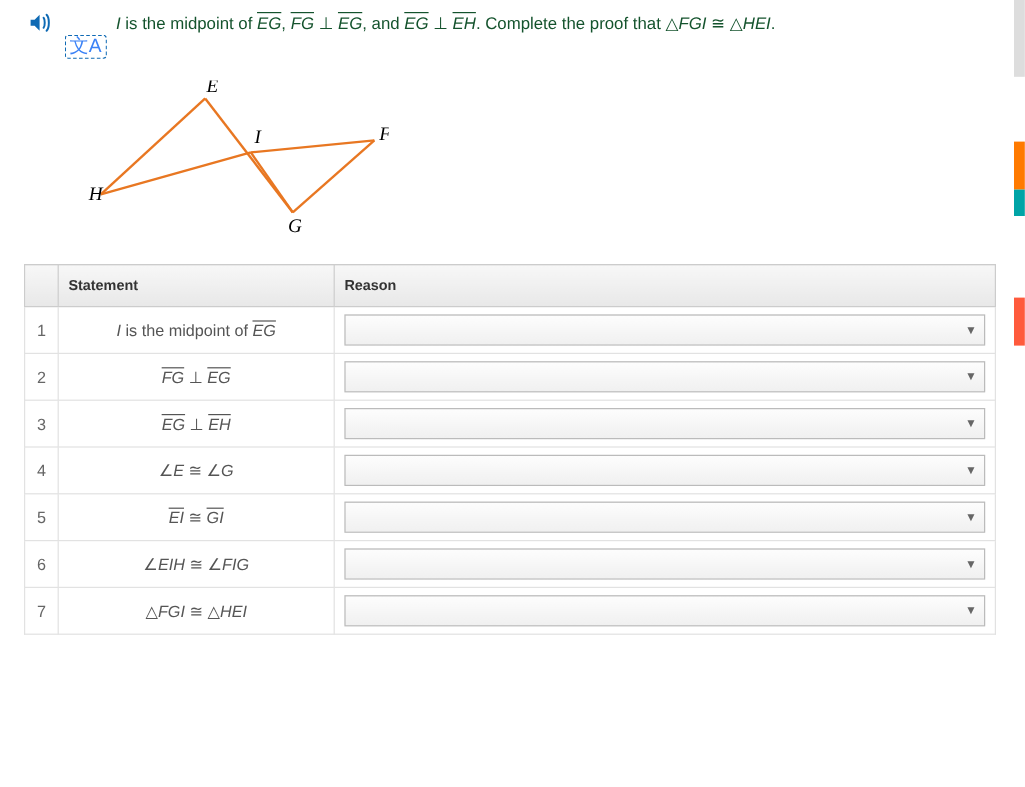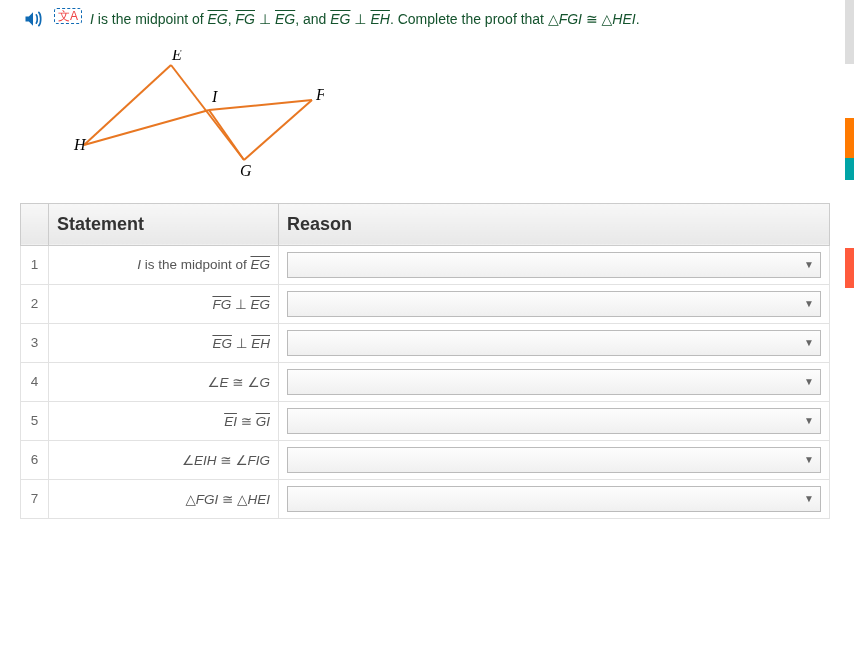--- a/index.html
+++ b/index.html
@@ -1,30 +1,30 @@
 <!DOCTYPE html>
 <html><head>
 <meta charset="utf-8">
 <style>
 * { box-sizing: border-box; margin: 0; padding: 0; }
 body { font-family: Verdana, Geneva, sans-serif; font-size: 14px; color: #333; background: #fff; }
 .page { position: relative; width: 854px; height: 656px; padding: 8px 20px 8px 20px; }
 .question-row { display: flex; align-items: flex-start; gap: 8px; }
 .icon-btn { display:inline-flex; align-items:center; justify-content:center; width:26px; height:22px; color:#0f6ab4; cursor:pointer; }
 .icon-btn svg { width:20px; height:20px; }
-.translate-btn { border:1.5px dashed #0f6ab4; border-radius:3px; padding:1px 3px; color:#ef4444; font-size:12px; cursor:pointer; line-height:1; }
+.translate-btn { border:1.5px dashed #0f6ab4; border-radius:3px; padding:1px 3px; color:#3b82f6; font-size:16px; cursor:pointer; line-height:1;margin-top:21px; }
 .qtext { line-height: 1.7; color:#14532d; flex:1; }
 .ital { font-style: italic; }
 .bar { text-decoration: overline; font-style: italic; }
 .perp { font-family: 'Segoe UI Symbol', sans-serif; }
 .diagram { margin: 18px 0 20px 44px; }
 .diagram-label { font-style: italic; font-family: 'Times New Roman', serif; font-size:16px; }
 table.proof { border-collapse: collapse; width: 810px; margin-top: 6px; border:1px solid #ccc; }
-table.proof th { background: linear-gradient(#f7f7f7,#e8e8e8); border:1px solid #ccc; padding:10px 8px; text-align:left; font-weight:bold; font-size:18px; }
-table.proof td { border:1px solid #e2e2e2; padding:6px 8px; text-align:right; font-size:13.5px; color:#555; vertical-align:middle; }
+table.proof th { background: linear-gradient(#f7f7f7,#e8e8e8); border:1px solid #ccc; padding:10px 8px; text-align:left; font-weight:bold; font-size:12px; }
+table.proof td { border:1px solid #e2e2e2; padding:6px 8px; text-align:center; font-size:13.5px; color:#555; vertical-align:middle; }
 table.proof td.numcol { text-align:center; width:28px; color:#666; }
 table.proof td.stmtcol { width:230px; }
 .reason-select { width:100%; display:flex; align-items:center; justify-content:space-between; border:1px solid #bbb; background:linear-gradient(#fdfdfd,#f0f0f0); height:26px; padding:0 6px; cursor:pointer; font-size:13px; color:#555;}
 .reason-select .caret { font-size:10px; color:#666; }
 .side-markers { position:absolute; right:0; top:0; width:9px; height:656px; }
 .side-markers div { position:absolute; right:0; width:9px; }
 </style>
 </head>
 <body>
 

